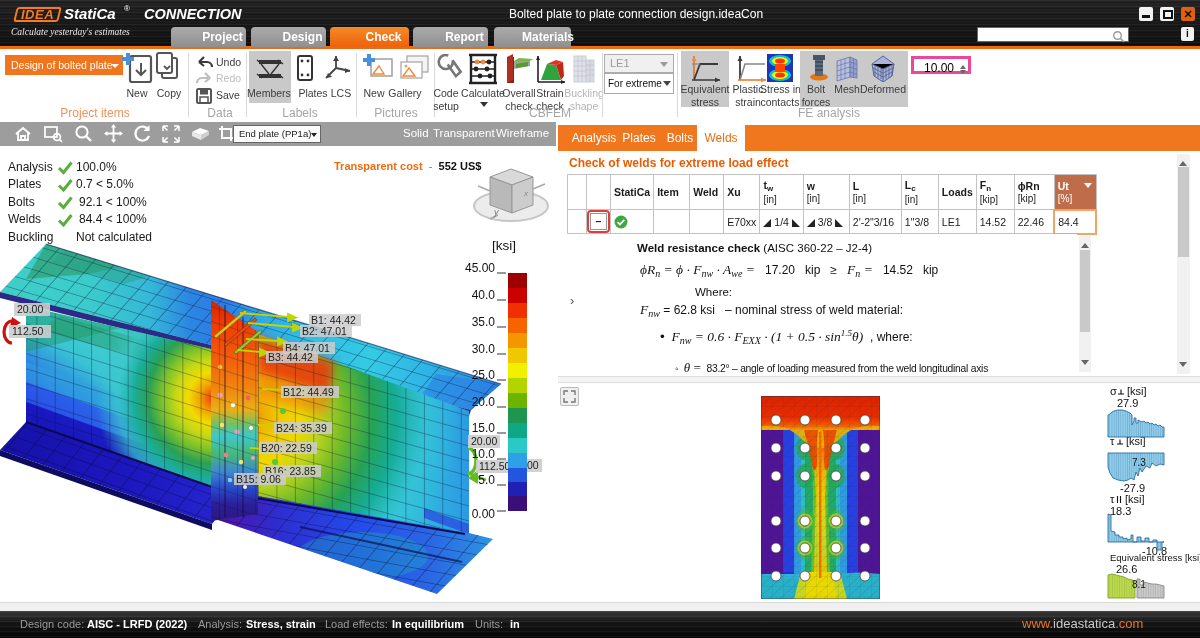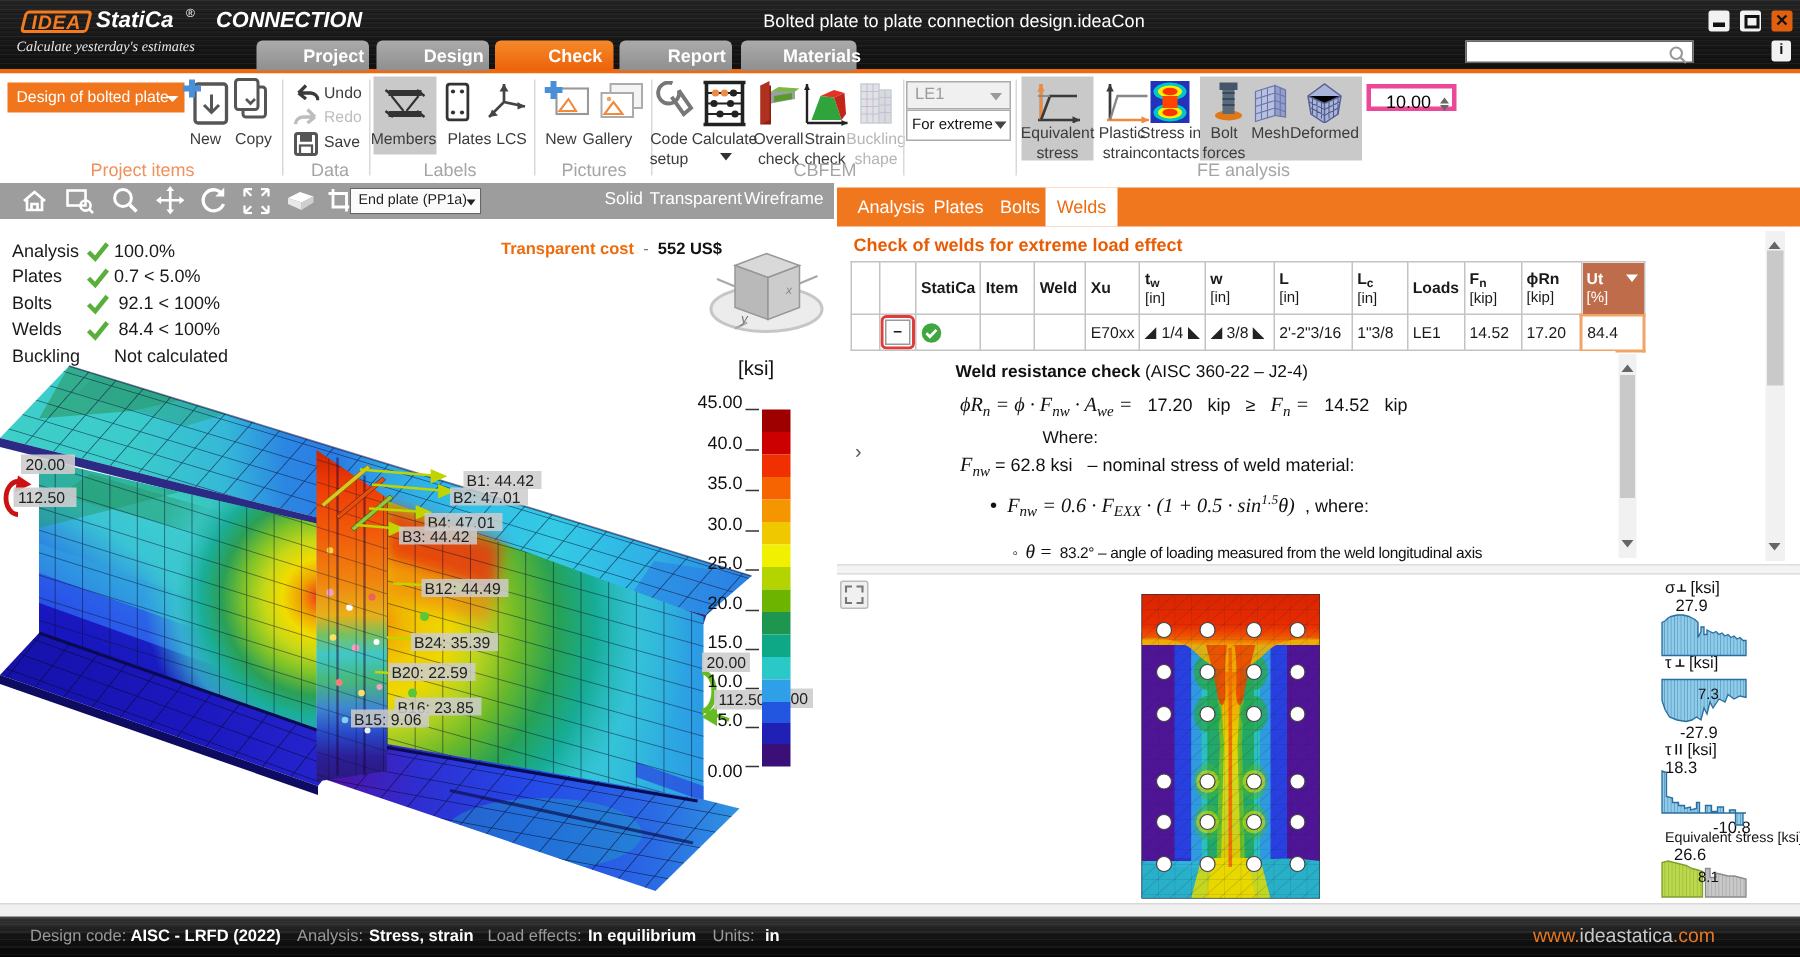--- a/index.html
+++ b/index.html
@@ -698,21 +698,21 @@
               </svg></td>
         <td><svg width="8" height="8" style="vertical-align:-1px;">
                 <path d="M0 8L8 8 8 0z" fill="#222"></path>
               </svg> 3/8 <svg width="8" height="8" style="vertical-align:-1px;">
                 <path d="M0 0L0 8 8 8z" fill="#222"></path>
               </svg></td>
         <td>2'-2"3/16</td>
         <td>1"3/8</td>
         <td>LE1</td>
         <td>14.52</td>
-        <td>17.20</td>
+        <td>22.46</td>
         <td style="border:2px solid #f0a465;">84.4</td>
       </tr>
     </tbody>
       </table>
   </div>
 
   <div class="abs" style="left:570px;top:293px;color:#555;font-size:13px;">›</div>
   <div class="abs" id="detail">
     <div class="abs" style="left:50px;top:8px;"><b>Weld resistance check</b> (AISC 360-22 – J2-4)</div>
     <div class="abs serif" style="left:53px;top:28px;font-size:13.5px;">ϕR<span style="font-size:10px;vertical-align:-3px;">n</span> = ϕ · F<span style="font-size:10px;vertical-align:-3px;">nw</span> · A<span style="font-size:10px;vertical-align:-3px;">we</span> =&nbsp;&nbsp;&nbsp;<span style="font-family:'Liberation Sans';font-style:normal;font-size:12px;">17.20&nbsp;&nbsp; kip&nbsp;&nbsp; ≥&nbsp;&nbsp;</span> F<span style="font-size:10px;vertical-align:-3px;">n</span> =&nbsp;&nbsp;&nbsp;<span style="font-family:'Liberation Sans';font-style:normal;font-size:12px;">14.52&nbsp;&nbsp; kip</span></div>

